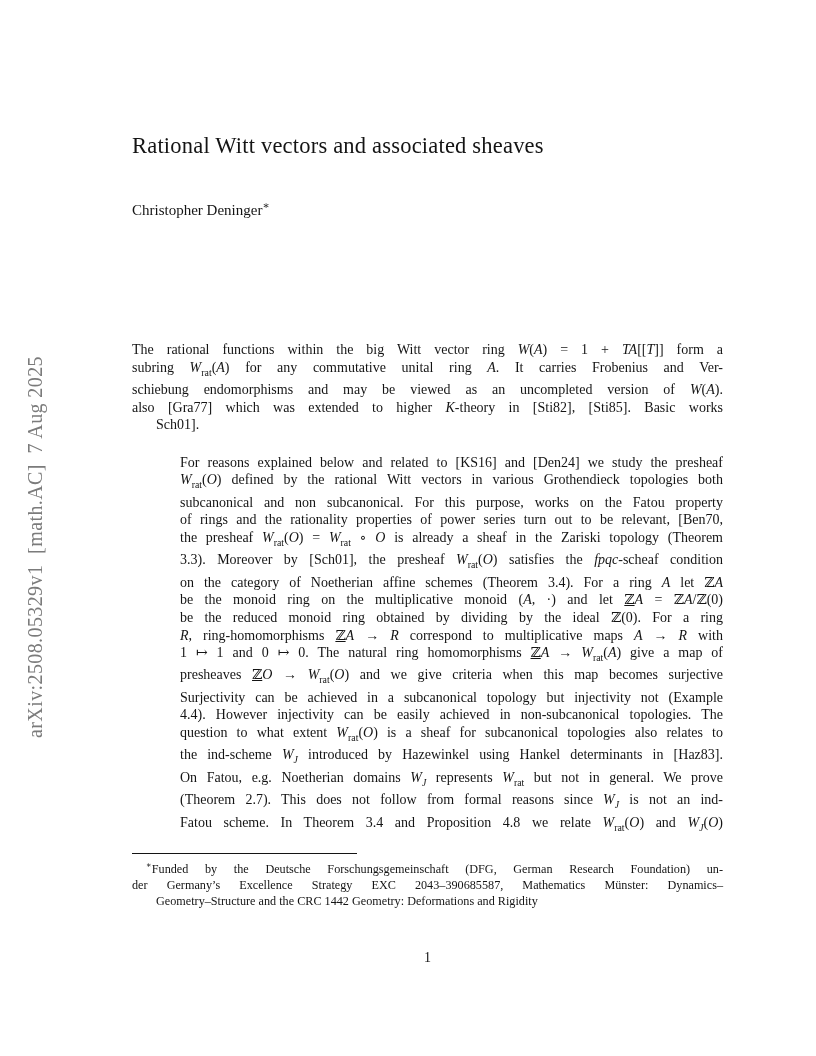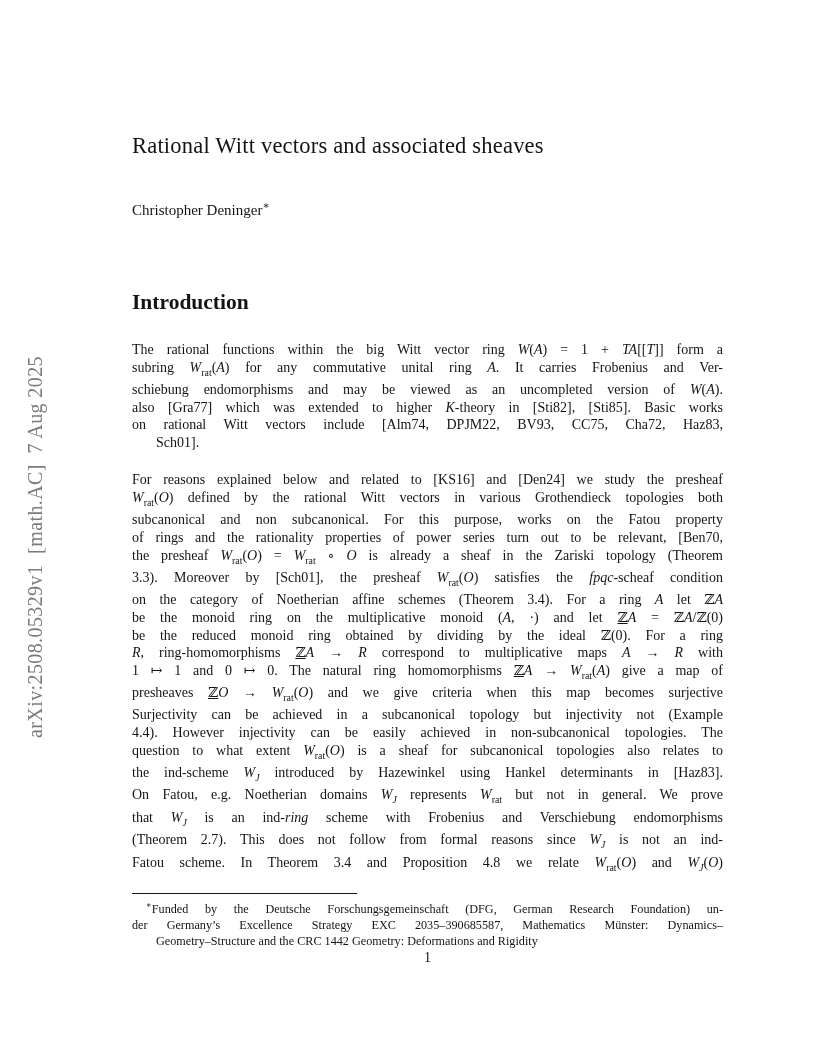--- a/index.html
+++ b/index.html
@@ -39,21 +39,21 @@
     margin:0;
     font-size:21.5px;font-weight:bold;
   }
   .content{
     position:absolute;
     left:132px;top:341px;width:591px;
     font-size:14px;
     line-height:17.6px;
   }
   .para{margin:0;}
-  .para+.para{margin-top:20px;}
+  .para+.para{margin-top:20px;margin-left:48px;}
   .jline{
     text-align:justify;
     text-align-last:justify;
     text-justify:inter-word;
   }
   .jline.last{text-align-last:left;margin-left:24px;}
   .cal{font-style:italic;}
   .ul{text-decoration:underline;}
   sub{font-size:70%;}
   sup{font-size:70%;}
@@ -79,30 +79,28 @@
 <body>
 
 <div class="page">
 
   <div class="watermark">arXiv:2508.05329v1  [math.AC]  7 Aug 2025</div>
 
   <h1 class="title">Rational Witt vectors and associated sheaves</h1>
 
   <div class="author">Christopher Deninger<sup>∗</sup></div>
 
-  <h2 class="section-heading">Introduction</h2>
 
   <div class="content">
 
     <div class="para">
       <div class="jline">The rational functions within the big Witt vector ring <i>W</i>(<i>A</i>) = 1 + <i>TA</i>[[<i>T</i>]] form a</div>
       <div class="jline">subring <i>W</i><sub>rat</sub>(<i>A</i>) for any commutative unital ring <i>A</i>. It carries Frobenius and Ver-</div>
       <div class="jline">schiebung endomorphisms and may be viewed as an uncompleted version of <i>W</i>(<i>A</i>).</div>
       <div class="jline">also [Gra77] which was extended to higher <i>K</i>-theory in [Sti82], [Sti85]. Basic works</div>
-      <div class="jline">on rational Witt vectors include [Alm74, DPJM22, BV93, CC75, Cha72, Haz83,</div>
       <div class="jline last">Sch01].</div>
     </div>
 
     <div class="para">
       <div class="jline">For reasons explained below and related to [KS16] and [Den24] we study the presheaf</div>
       <div class="jline"><i>W</i><sub>rat</sub>(<span class="cal">O</span>) defined by the rational Witt vectors in various Grothendieck topologies both</div>
       <div class="jline">subcanonical and non subcanonical. For this purpose, works on the Fatou property</div>
       <div class="jline">of rings and the rationality properties of power series turn out to be relevant, [Ben70,</div>
       <div class="jline">the presheaf <i>W</i><sub>rat</sub>(<span class="cal">O</span>) = <i>W</i><sub>rat</sub> ∘ <span class="cal">O</span> is already a sheaf in the Zariski topology (Theorem</div>
       <div class="jline">3.3). Moreover by [Sch01], the presheaf <i>W</i><sub>rat</sub>(<span class="cal">O</span>) satisfies the <i>fpqc</i>-scheaf condition</div>
@@ -110,30 +108,29 @@
       <div class="jline">be the monoid ring on the multiplicative monoid (<i>A</i>, ·) and let <span class="ul">ℤ</span><i>A</i> = ℤ<i>A</i>/ℤ(0)</div>
       <div class="jline">be the reduced monoid ring obtained by dividing by the ideal ℤ(0). For a ring</div>
       <div class="jline"><i>R</i>, ring-homomorphisms <span class="ul">ℤ</span><i>A</i> → <i>R</i> correspond to multiplicative maps <i>A</i> → <i>R</i> with</div>
       <div class="jline">1 ↦ 1 and 0 ↦ 0. The natural ring homomorphisms <span class="ul">ℤ</span><i>A</i> → <i>W</i><sub>rat</sub>(<i>A</i>) give a map of</div>
       <div class="jline">presheaves <span class="ul">ℤ</span><span class="cal">O</span> → <i>W</i><sub>rat</sub>(<span class="cal">O</span>) and we give criteria when this map becomes surjective</div>
       <div class="jline">Surjectivity can be achieved in a subcanonical topology but injectivity not (Example</div>
       <div class="jline">4.4). However injectivity can be easily achieved in non-subcanonical topologies. The</div>
       <div class="jline">question to what extent <i>W</i><sub>rat</sub>(<span class="cal">O</span>) is a sheaf for subcanonical topologies also relates to</div>
       <div class="jline">the ind-scheme <i>W</i><sub><i>J</i></sub> introduced by Hazewinkel using Hankel determinants in [Haz83].</div>
       <div class="jline">On Fatou, e.g. Noetherian domains <i>W</i><sub><i>J</i></sub> represents <i>W</i><sub>rat</sub> but not in general. We prove</div>
-      <div class="jline">that <i>W</i><sub><i>J</i></sub> is an ind-<i>ring</i> scheme with Frobenius and Verschiebung endomorphisms</div>
       <div class="jline">(Theorem 2.7). This does not follow from formal reasons since <i>W</i><sub><i>J</i></sub> is not an ind-</div>
       <div class="jline">Fatou scheme. In Theorem 3.4 and Proposition 4.8 we relate <i>W</i><sub>rat</sub>(<span class="cal">O</span>) and <i>W</i><sub><i>J</i></sub>(<span class="cal">O</span>)</div>
     </div>
 
     <div class="footrule"></div>
 
     <div class="footnote">
       <div class="jline indent"><sup>∗</sup>Funded by the Deutsche Forschungsgemeinschaft (DFG, German Research Foundation) un-</div>
-      <div class="jline">der Germany’s Excellence Strategy EXC 2035–390685587, Mathematics Münster: Dynamics–</div>
+      <div class="jline">der Germany’s Excellence Strategy EXC 2043–390685587, Mathematics Münster: Dynamics–</div>
       <div class="jline last">Geometry–Structure and the CRC 1442 Geometry: Deformations and Rigidity</div>
     </div>
 
   </div>
 
   <div class="pagenum">1</div>
 
 </div>
 
 </body></html>

